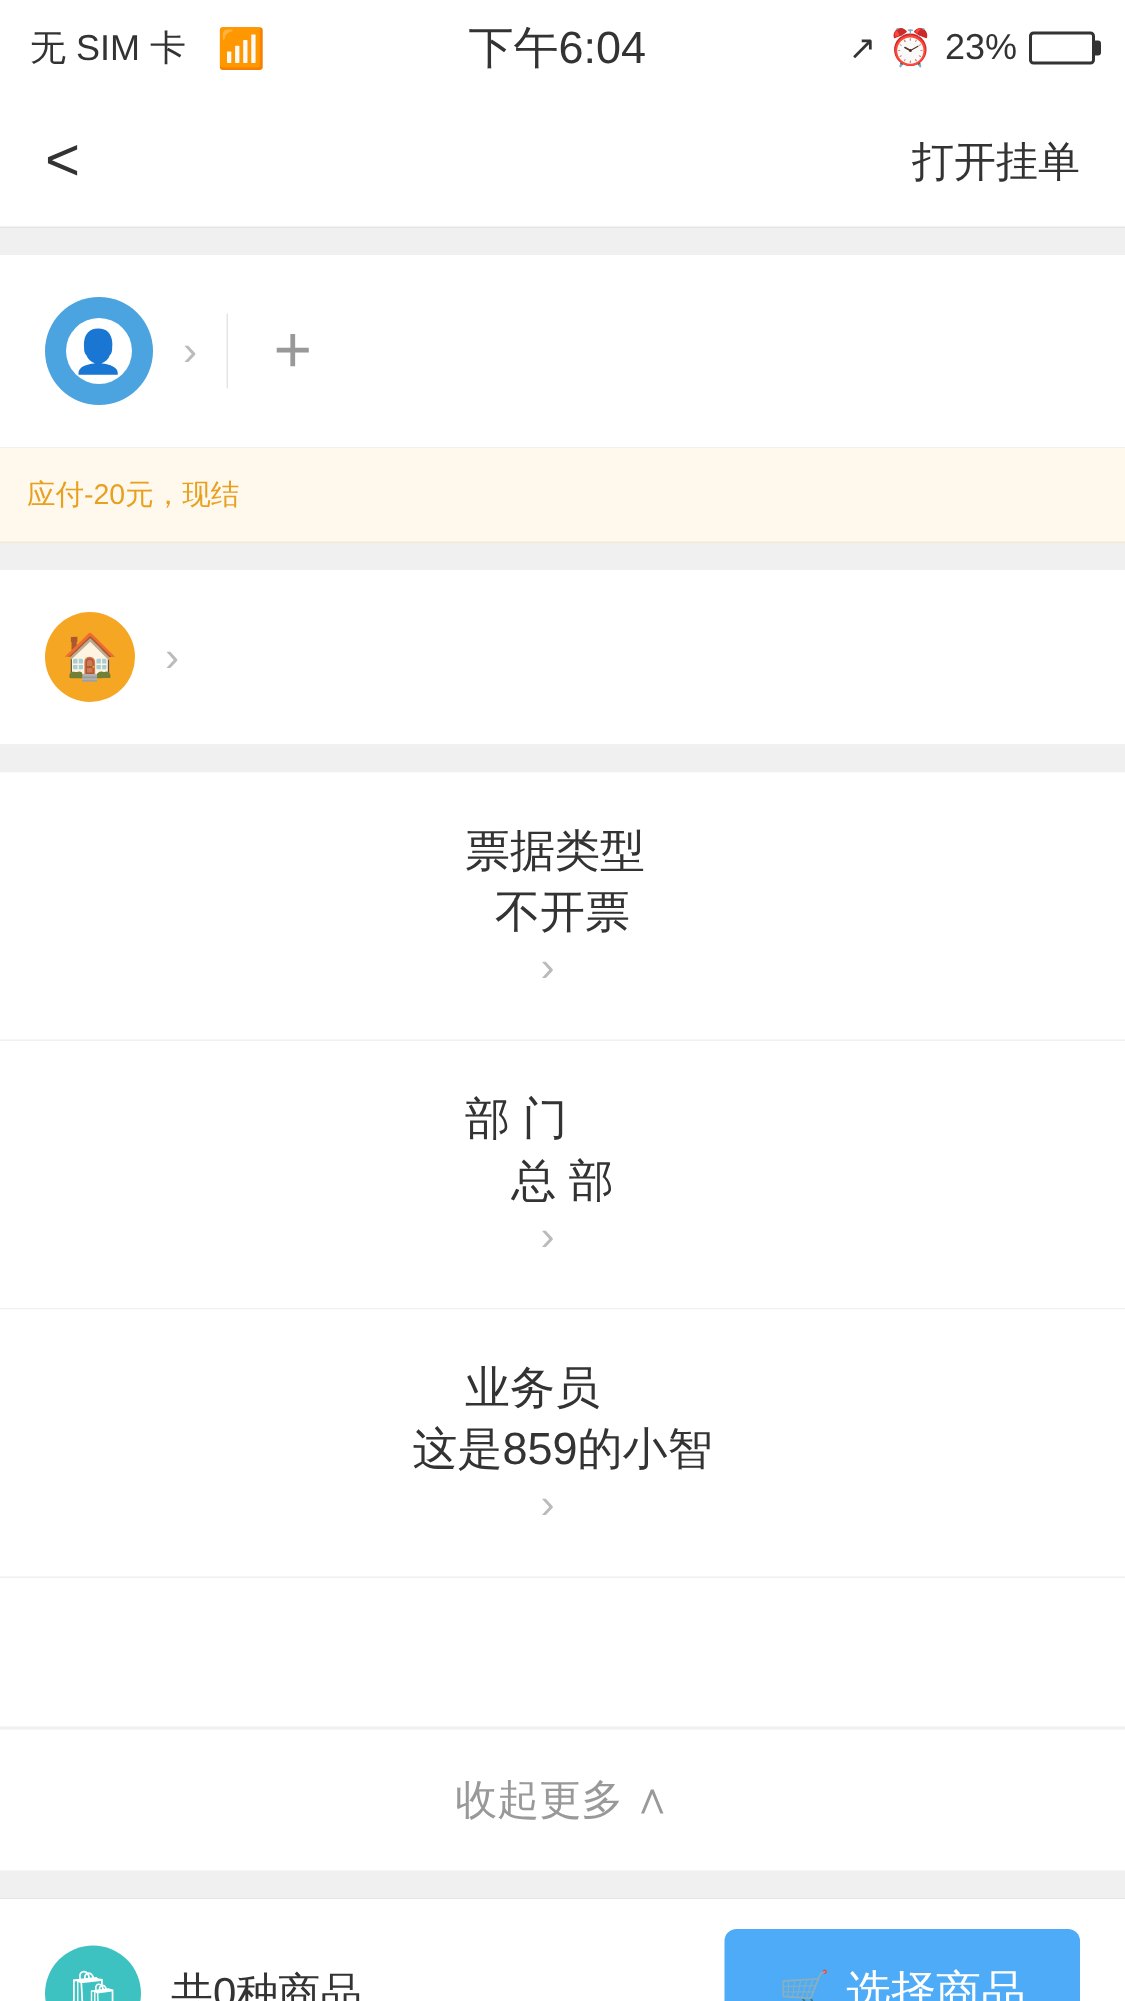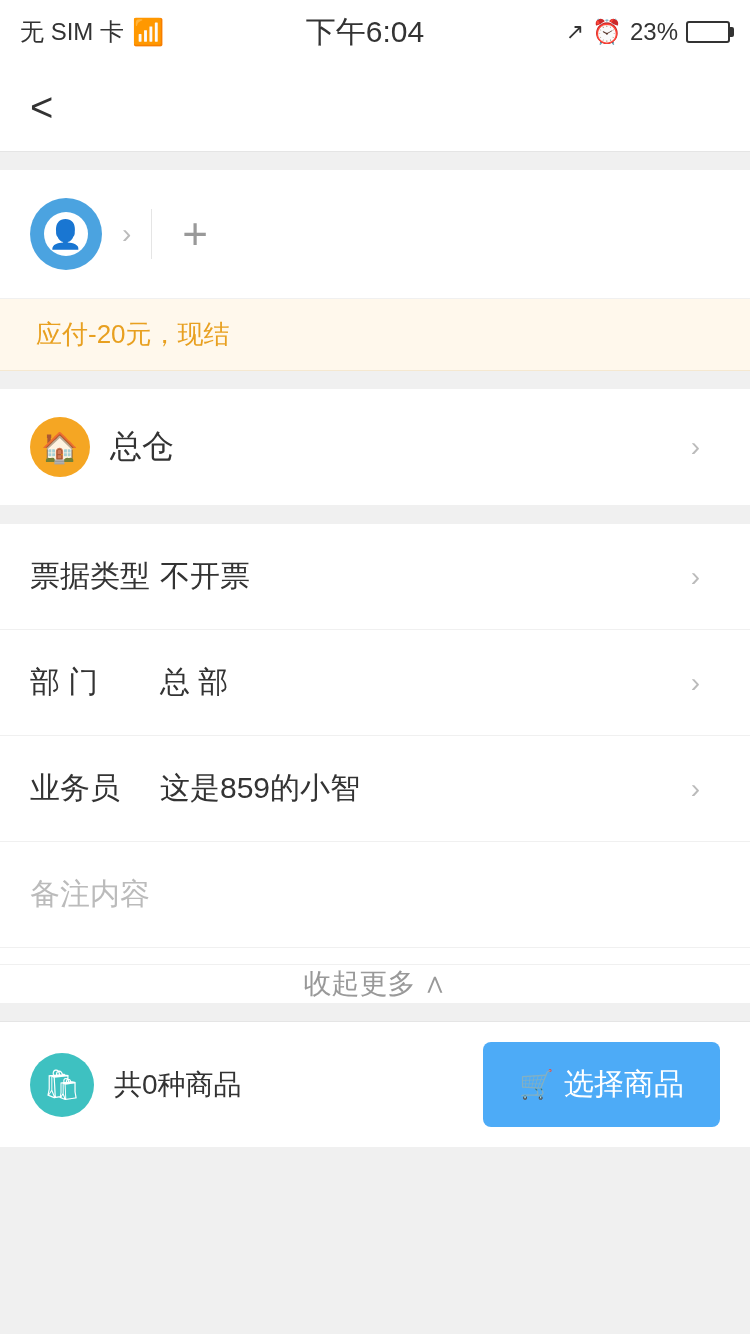--- a/index.html
+++ b/index.html
@@ -18,21 +18,21 @@
       width: 750px;
       height: 64px;
       background: #fff;
       display: flex;
       align-items: center;
       justify-content: space-between;
       padding: 0 20px;
       font-size: 24px;
       color: #333;
     }
-    .status-left { display: flex; align-items: center; gap: 8px; }
+    .status-left { display: flex; align-items: center; gap: 21px; }
     .status-center { font-size: 30px; font-weight: 500; }
     .status-right { display: flex; align-items: center; gap: 8px; font-size: 24px; }
     .battery-icon {
       width: 44px; height: 22px;
       border: 2px solid #333;
       border-radius: 3px;
       position: relative;
       display: inline-block;
     }
     .battery-icon::after {
@@ -137,22 +137,22 @@
     .vertical-divider {
       width: 1px;
       height: 50px;
       background: #e5e5e5;
       margin-right: 20px;
     }
 
     
     .notice-banner {
       background: #fff8ec;
-      padding: 18px 36px;
-      font-size: 26px;
+      padding: 18px 18px;
+      font-size: 19px;
       color: #e8a020;
       border-bottom: 1px solid #f5e8d0;
     }
 
     
     .warehouse-row {
       display: flex;
       align-items: center;
       padding: 28px 30px;
       background: #fff;
@@ -177,45 +177,46 @@
     }
 
     
     .form-row {
       display: flex;
       align-items: center;
       padding: 32px 30px;
       background: #fff;
       border-bottom: 1px solid #f0f0f0;
       min-height: 100px;
+      flex-direction: column;
     }
     .form-label {
       font-size: 30px;
       color: #333;
       width: 130px;
       flex-shrink: 0;
     }
     .form-value {
       flex: 1;
       font-size: 30px;
       color: #333;
     }
     .form-placeholder {
       color: #bbb;
     }
 
     
     .collapse-row {
       background: #fff;
       text-align: center;
+      padding: 28px;
       font-size: 28px;
       color: #999;
       cursor: pointer;
       border-top: 1px solid #f0f0f0;
-      margin-top: 16px;
     }
 
     
     .bottom-bar {
       background: #fff;
       display: flex;
       align-items: center;
       padding: 20px 30px;
       border-top: 1px solid #e5e5e5;
     }
@@ -264,20 +265,21 @@
     <span>⏰</span>
     <span>23%</span>
     <span class="battery-icon">
       <span class="battery-fill"></span>
     </span>
   </div>
 </div>
 
 <div class="nav-bar">
   <span class="nav-back" style="font-size:40px; font-weight:300;">&lt;</span>
+  <span class="nav-action">打开挂单</span>
 </div>
 
 <div class="section-gap"></div>
 
 <div class="card-section">
   <div class="supplier-row">
     <div class="supplier-avatar">
       <div class="supplier-avatar-inner">
         <span class="avatar-person">👤</span>
       </div>
@@ -292,21 +294,20 @@
   </div>
 </div>
 
 <div class="section-gap"></div>
 
 <div class="card-section">
   <div class="warehouse-row">
     <div class="warehouse-icon">
       <span class="warehouse-icon-symbol">🏠</span>
     </div>
-    <span class="warehouse-name">总仓</span>
     <span class="chevron-right">›</span>
   </div>
 </div>
 
 <div class="section-gap"></div>
 
 <div class="card-section">
 
   <div class="form-row">
     <span class="form-label">票据类型</span>
@@ -320,21 +321,20 @@
     <span class="chevron-right">›</span>
   </div>
 
   <div class="form-row">
     <span class="form-label">业务员</span>
     <span class="form-value">这是859的小智</span>
     <span class="chevron-right">›</span>
   </div>
 
   <div class="form-row">
-    <span class="form-value form-placeholder">备注内容</span>
   </div>
 
   <div class="collapse-row">收起更多 ∧</div>
 </div>
 
 <div class="section-gap"></div>
 
 <div class="bottom-bar">
   <div class="product-count-icon">
     <span style="color:#fff; font-size:30px;">🛍</span>

